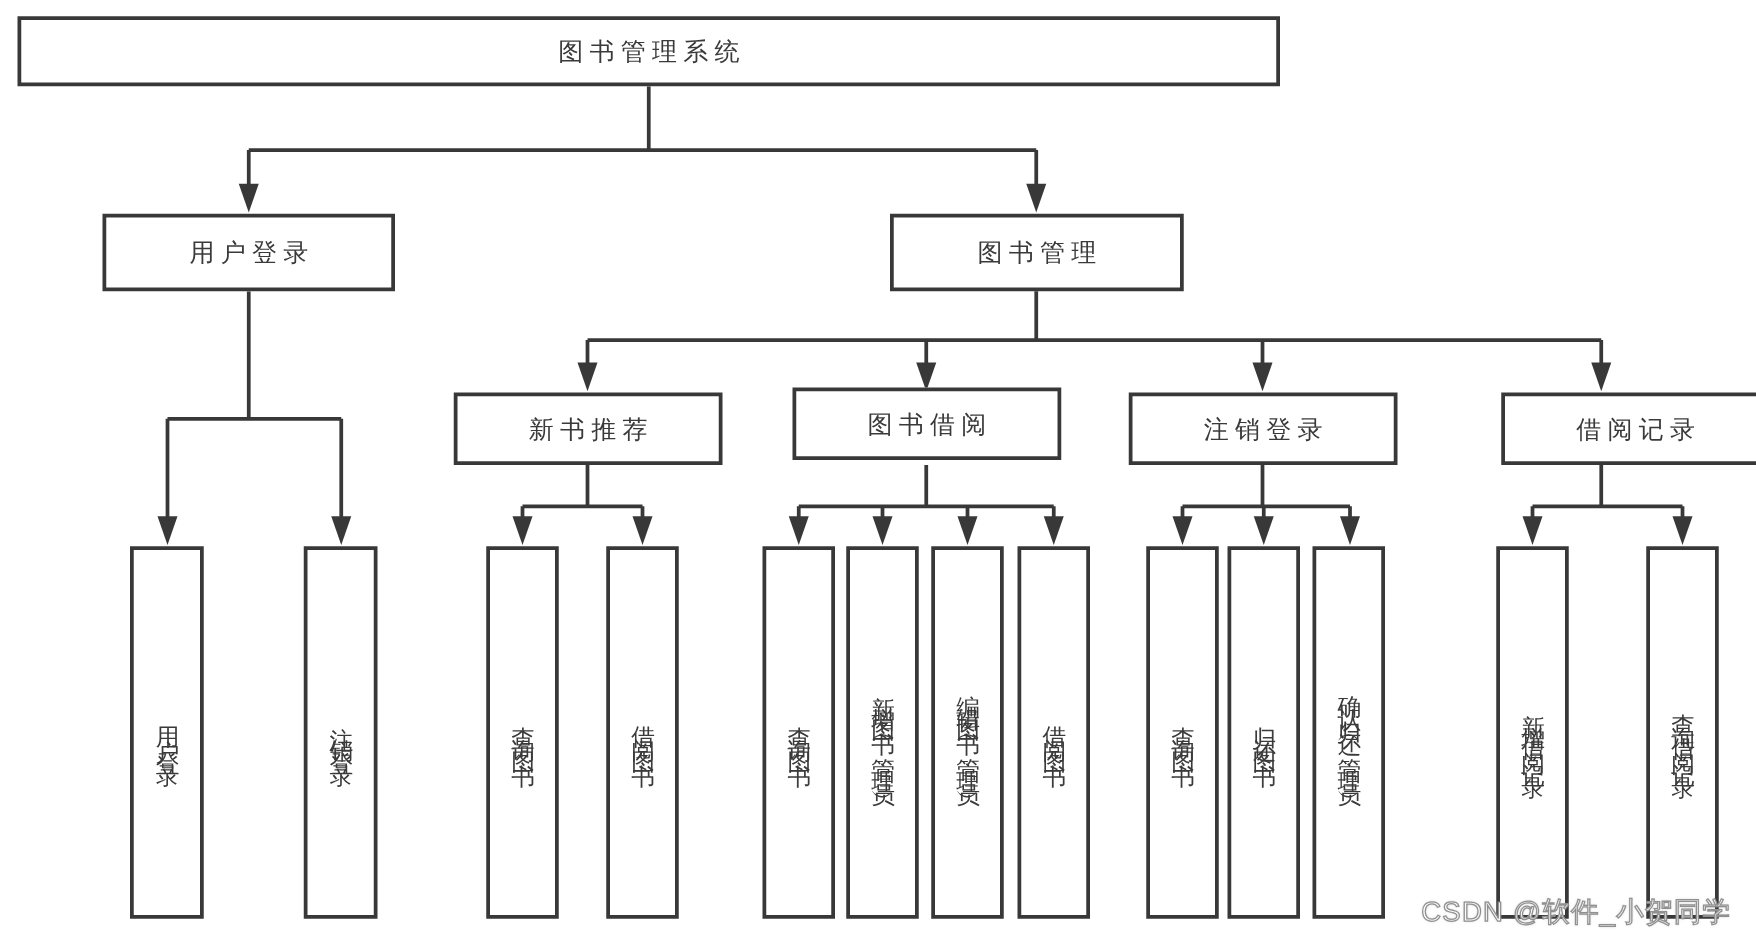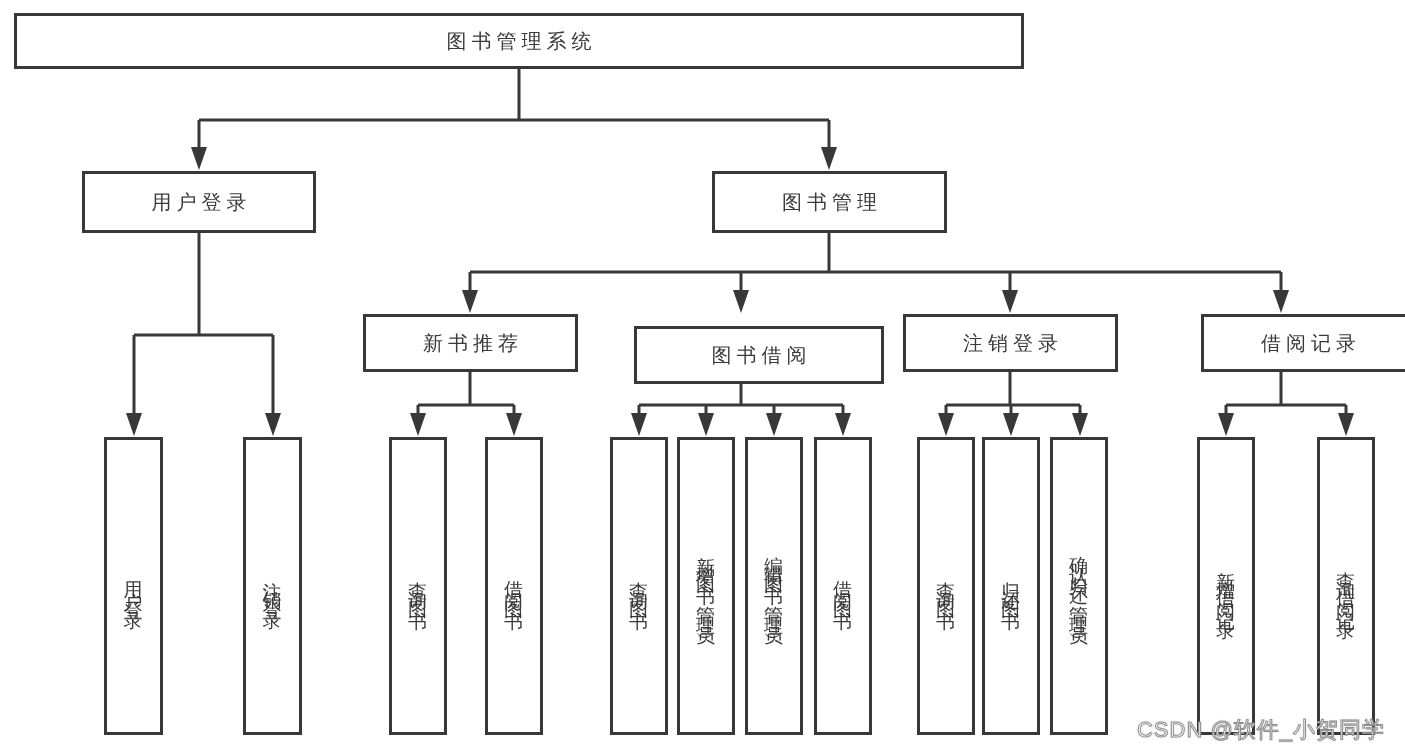--- a/index.html
+++ b/index.html
@@ -84,21 +84,21 @@
     <polygon fill="#383838" stroke="none" points="1218,413 1234,413 1226,436"></polygon>
     <polygon fill="#383838" stroke="none" points="1338,413 1354,413 1346,436"></polygon>
   </svg>
 
   <div class="box h" style="left:14px; top:13px; width:1010px; height:56px;">图书管理系统</div>
 
   <div class="box h" style="left:82px; top:171px; width:234px; height:62px;">用户登录</div>
   <div class="box h" style="left:363px; top:314px; width:215px; height:58px;">新书推荐</div>
 
   <div class="box h" style="left:712px; top:171px; width:235px; height:62px;">图书管理</div>
-  <div class="box h" style="left:634px; top:326px; width:250px; height:58px;">图书借阅</div>
+  <div class="box h" style="left:634px; top:310px; width:215px; height:58px;">图书借阅</div>
   <div class="box h" style="left:903px; top:314px; width:215px; height:58px;">注销登录</div>
   <div class="box h" style="left:1173px; top:314px; width:215px; height:58px;margin-left:28px;">借阅记录</div>
 
   <div class="box v" style="left:104px; top:437px; width:59px; height:298px;">用户登录</div>
   <div class="box v" style="left:243px; top:437px; width:59px; height:298px;">注销登录</div>
 
   <div class="box v" style="left:389px; top:437px; width:58px; height:298px;">查询图书</div>
   <div class="box v" style="left:485px; top:437px; width:58px; height:298px;">借阅图书</div>
 
   <div class="box v" style="left:610px; top:437px; width:58px; height:298px;">查询图书</div>

